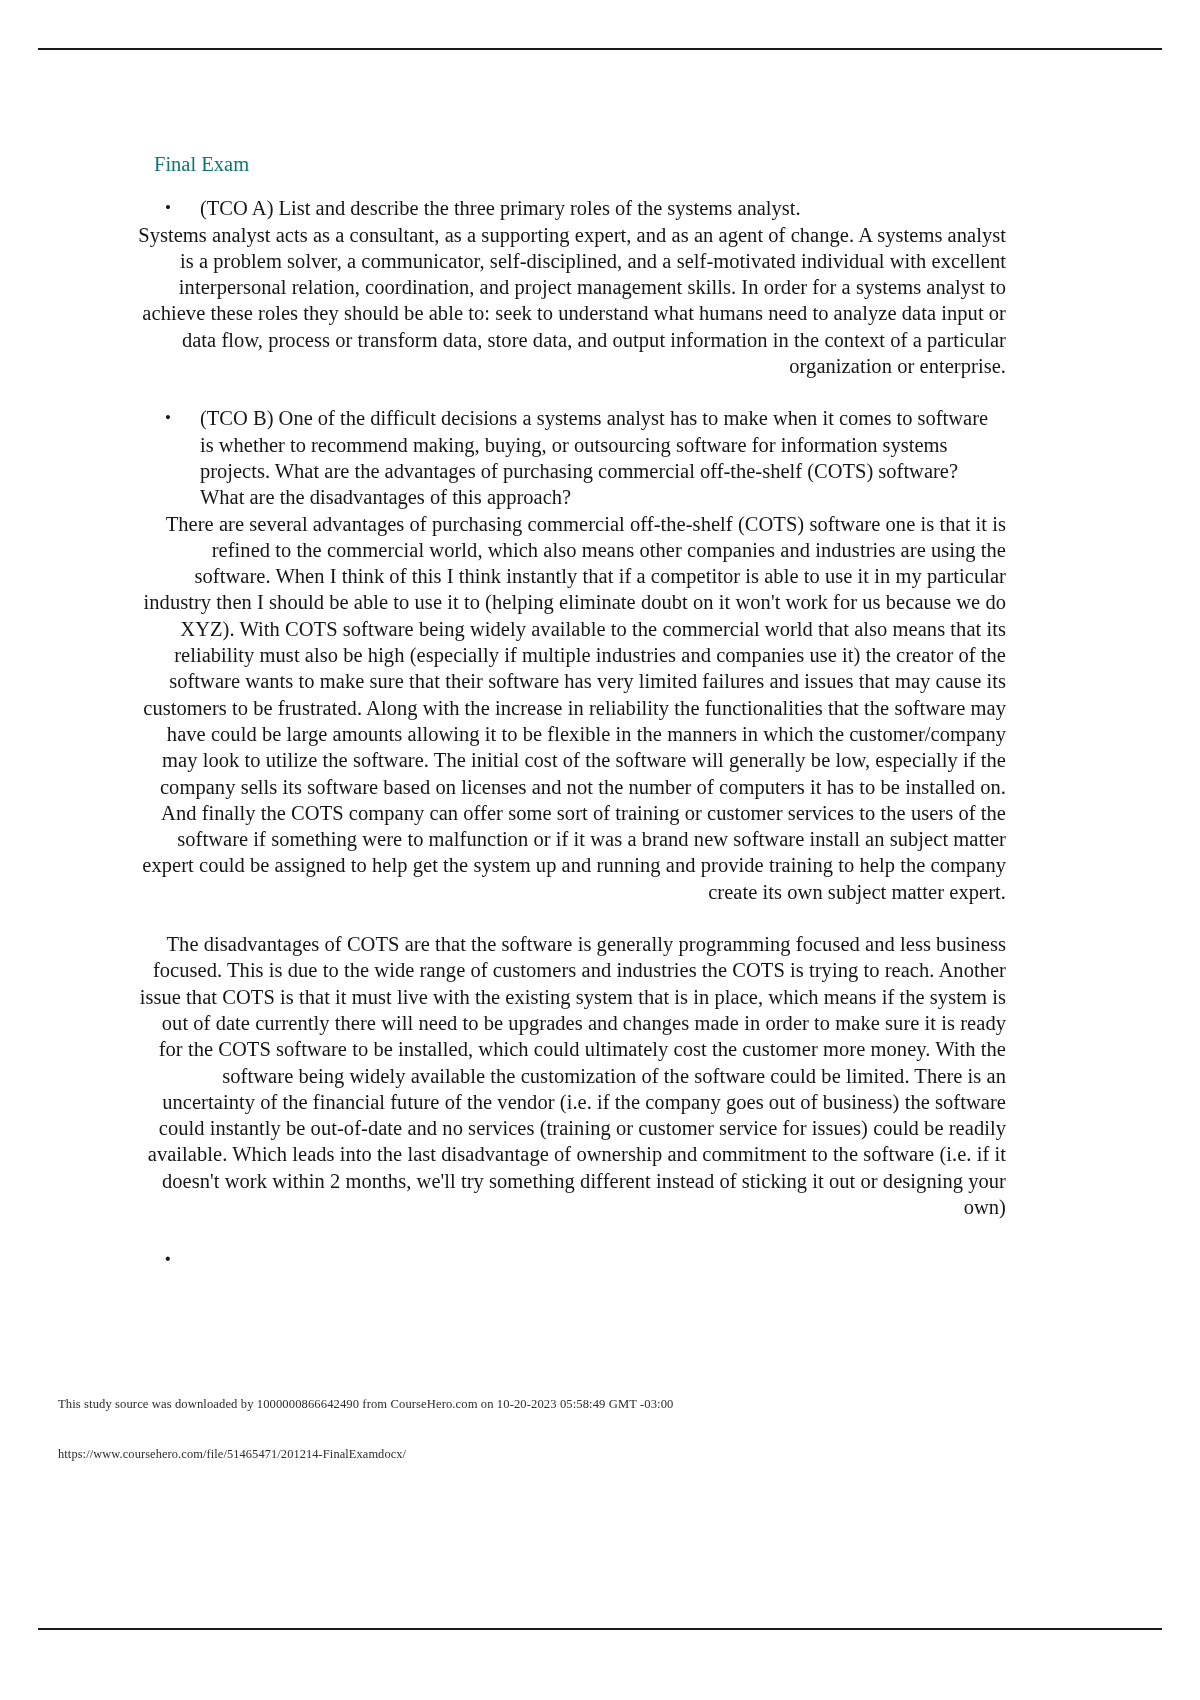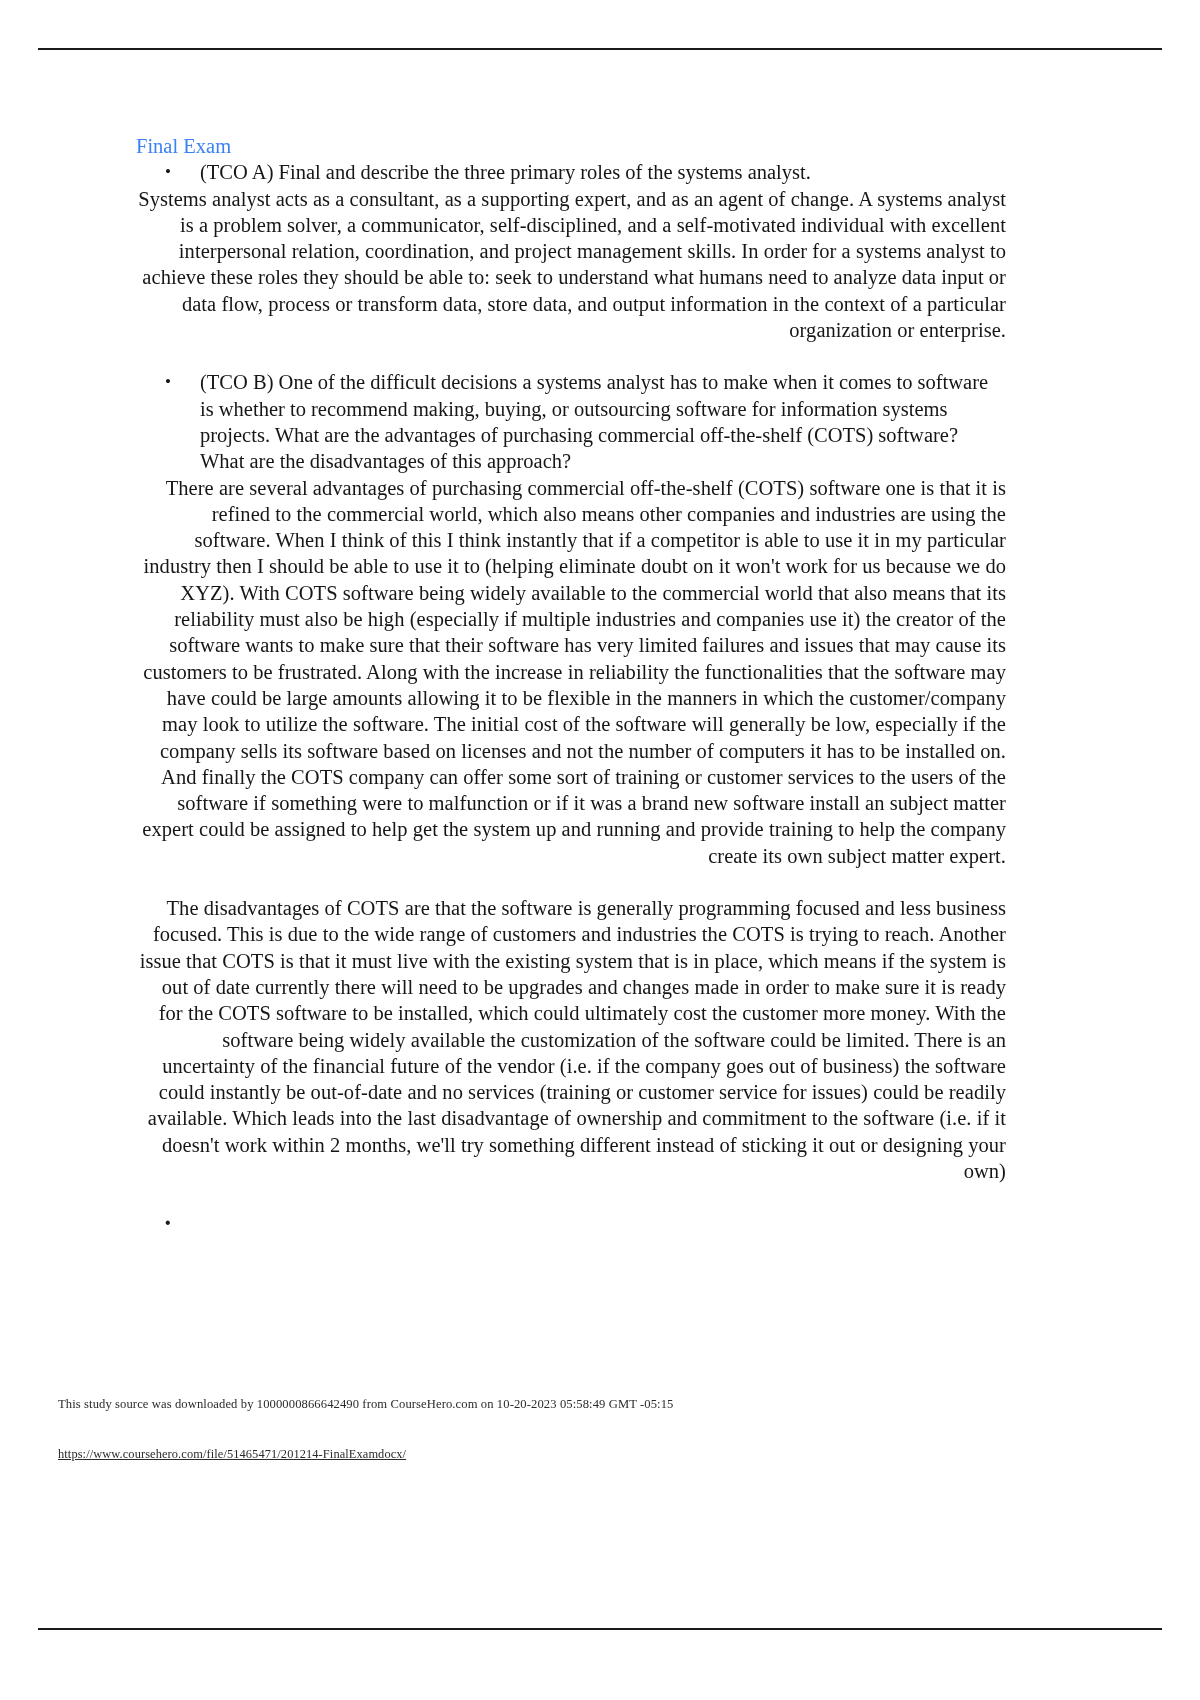--- a/index.html
+++ b/index.html
@@ -45,24 +45,24 @@
   p.body-par {
     margin: 0;
     font-size: 20.5px;
     line-height: 26.3px;
     text-align: right;
     color: #161616;
     letter-spacing: 0.05px;
   }
 
   .title-line {
-    margin: 0;
+    margin: 18px;
     font-size: 20.5px;
     line-height: 26.3px;
-    color: #3b82f6;
+    color: #0f766e;
   }
 
   
   .bullet-l1 {
     position: relative;
     margin: 0;
     padding-left: 64px;
     font-size: 20.5px;
     line-height: 26.3px;
     color: #161616;
@@ -113,37 +113,36 @@
   .footer-url {
     margin: 0;
     position: absolute;
     top: 50px;
     left: 0;
     font-family: "Liberation Serif", "DejaVu Serif", serif;
     font-size: 12.4px;
     line-height: 16px;
     color: #2b2b2b;
     letter-spacing: 0.1px;
-    text-decoration: underline;
   }
 </style>
 </head>
 <body>
 
 <div class="page">
 
   <div class="edge-rule top"></div>
 
   <div class="content">
 
     <p class="title-line">Final Exam</p>
 
     <div class="bullet-l1">
       <span class="bullet-glyph">•</span>
-      <span>(TCO A) Final and describe the three primary roles of the systems analyst.</span>
+      <span>(TCO A) List and describe the three primary roles of the systems analyst.</span>
     </div>
 
     <p class="body-par">Systems analyst acts as a consultant, as a supporting expert, and as an agent of change. A systems analyst is a problem solver, a communicator, self-disciplined, and a self-motivated individual with excellent interpersonal relation, coordination, and project management skills. In order for a systems analyst to achieve these roles they should be able to: seek to understand what humans need to analyze data input or data flow, process or transform data, store data, and output information in the context of a particular organization or enterprise.</p>
 
     <div class="spacer-sm"></div>
 
     <div class="bullet-l1">
       <span class="bullet-glyph">•</span>
       <span>(TCO B) One of the difficult decisions a systems analyst has to make when it comes to software is whether to recommend making, buying, or outsourcing software for information systems projects. What are the advantages of purchasing commercial off-the-shelf (COTS) software? What are the disadvantages of this approach?</span>
     </div>
@@ -156,19 +155,19 @@
 
     <div class="spacer-sm"></div>
 
     <div class="bullet-sans">
       <span class="bullet-glyph">•</span>
     </div>
 
   </div>
 
   <div class="footer">
-    <p class="footer-line">This study source was downloaded by 1000000866642490 from CourseHero.com on 10-20-2023 05:58:49 GMT -05:15</p>
+    <p class="footer-line">This study source was downloaded by 1000000866642490 from CourseHero.com on 10-20-2023 05:58:49 GMT -03:00</p>
     <p class="footer-url">https://www.coursehero.com/file/51465471/201214-FinalExamdocx/</p>
   </div>
 
   <div class="edge-rule bottom"></div>
 
 </div>
 
 </body></html>

